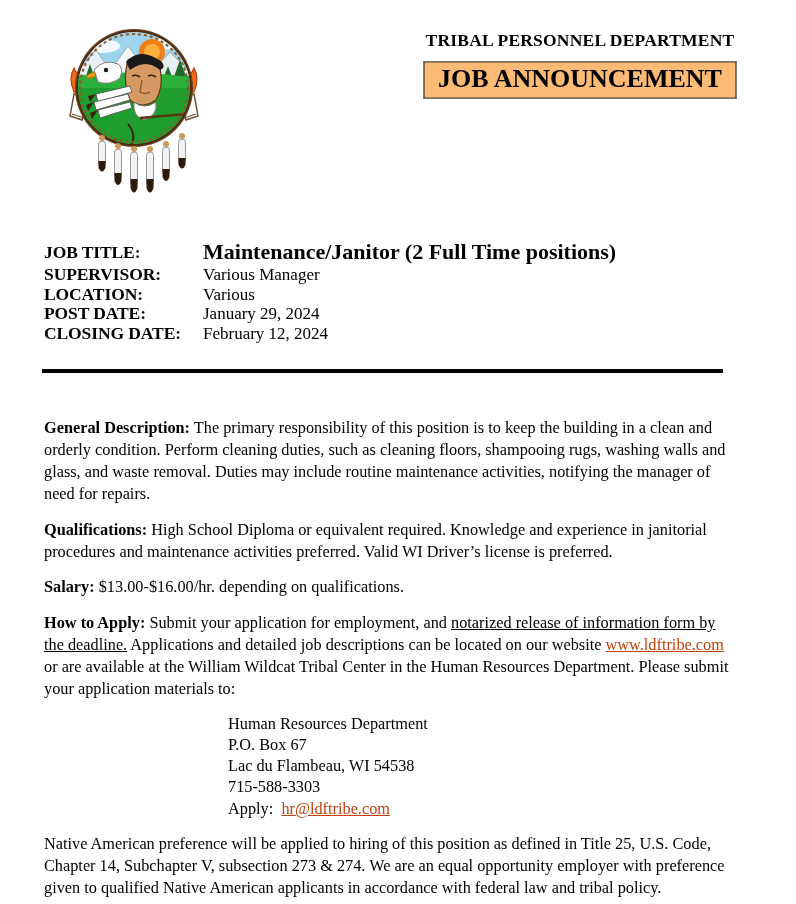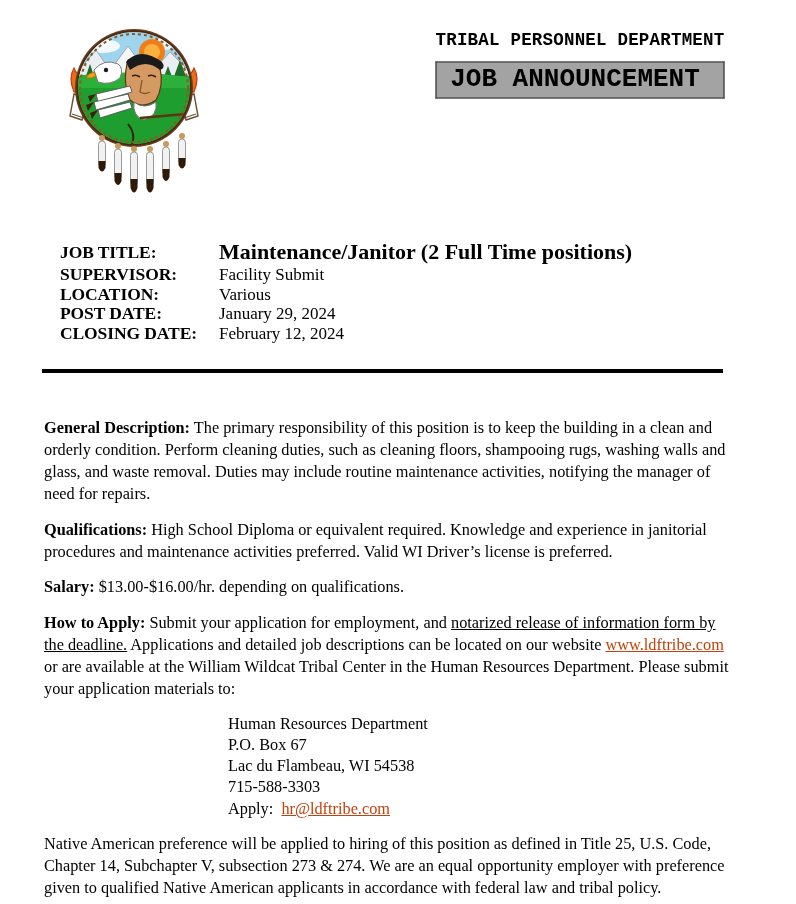--- a/index.html
+++ b/index.html
@@ -15,21 +15,20 @@
     color: #000000;
     overflow: hidden;
   }
 
   
   .header {
     position: absolute;
     left: 0; top: 0;
     width: 632px;
     height: 225px;
-    font-family: Liberation Mono, monospace;
   }
 
   .logo {
     position: absolute;
     left: 44px;
     top: 16px;
     width: 180px;
     height: 200px;
   }
 
@@ -45,43 +44,42 @@
     font-weight: bold;
     letter-spacing: .2px;
     line-height: 1.2;
     margin: 0 0 10px 0;
     white-space: nowrap;
   }
   .announce-box {
     display: inline-block;
     border: 1.6px solid #7a7a7a;
     box-shadow: inset 0 0 0 0.6px #333;
-    padding: 3px 24px 5px 14px;
-    background: #a3a3a3;
+    padding: 3px 14px 5px 14px;
+    background: #fdba74;
   }
   .announce-text {
     font-size: 26px;
     font-weight: bold;
     line-height: 1.08;
     white-space: nowrap;
   }
 
   
   .meta {
     position: absolute;
     left: 44px;
     top: 240px;
     width: 700px;
   }
   .meta-row {
     display: flex;
     align-items: baseline;
     line-height: 1.0;
     margin-bottom: 2px;
-    margin-left: 16px;
   }
   .meta-label {
     width: 159px;
     flex: 0 0 159px;
     font-weight: bold;
     font-size: 17.5px;
     letter-spacing: -0.1px;
   }
   .meta-value {
     font-size: 17px;
@@ -259,21 +257,21 @@
   </div>
 </div>
 
 <div class="meta">
   <div class="meta-row title-row">
     <div class="meta-label">JOB TITLE:</div>
     <div class="meta-value">Maintenance/Janitor (2 Full Time positions)</div>
   </div>
   <div class="meta-row">
     <div class="meta-label">SUPERVISOR:</div>
-    <div class="meta-value">Facility Submit</div>
+    <div class="meta-value">Various Manager</div>
   </div>
   <div class="meta-row">
     <div class="meta-label">LOCATION:</div>
     <div class="meta-value">Various</div>
   </div>
   <div class="meta-row">
     <div class="meta-label">POST DATE:</div>
     <div class="meta-value">January 29, 2024</div>
   </div>
   <div class="meta-row">

